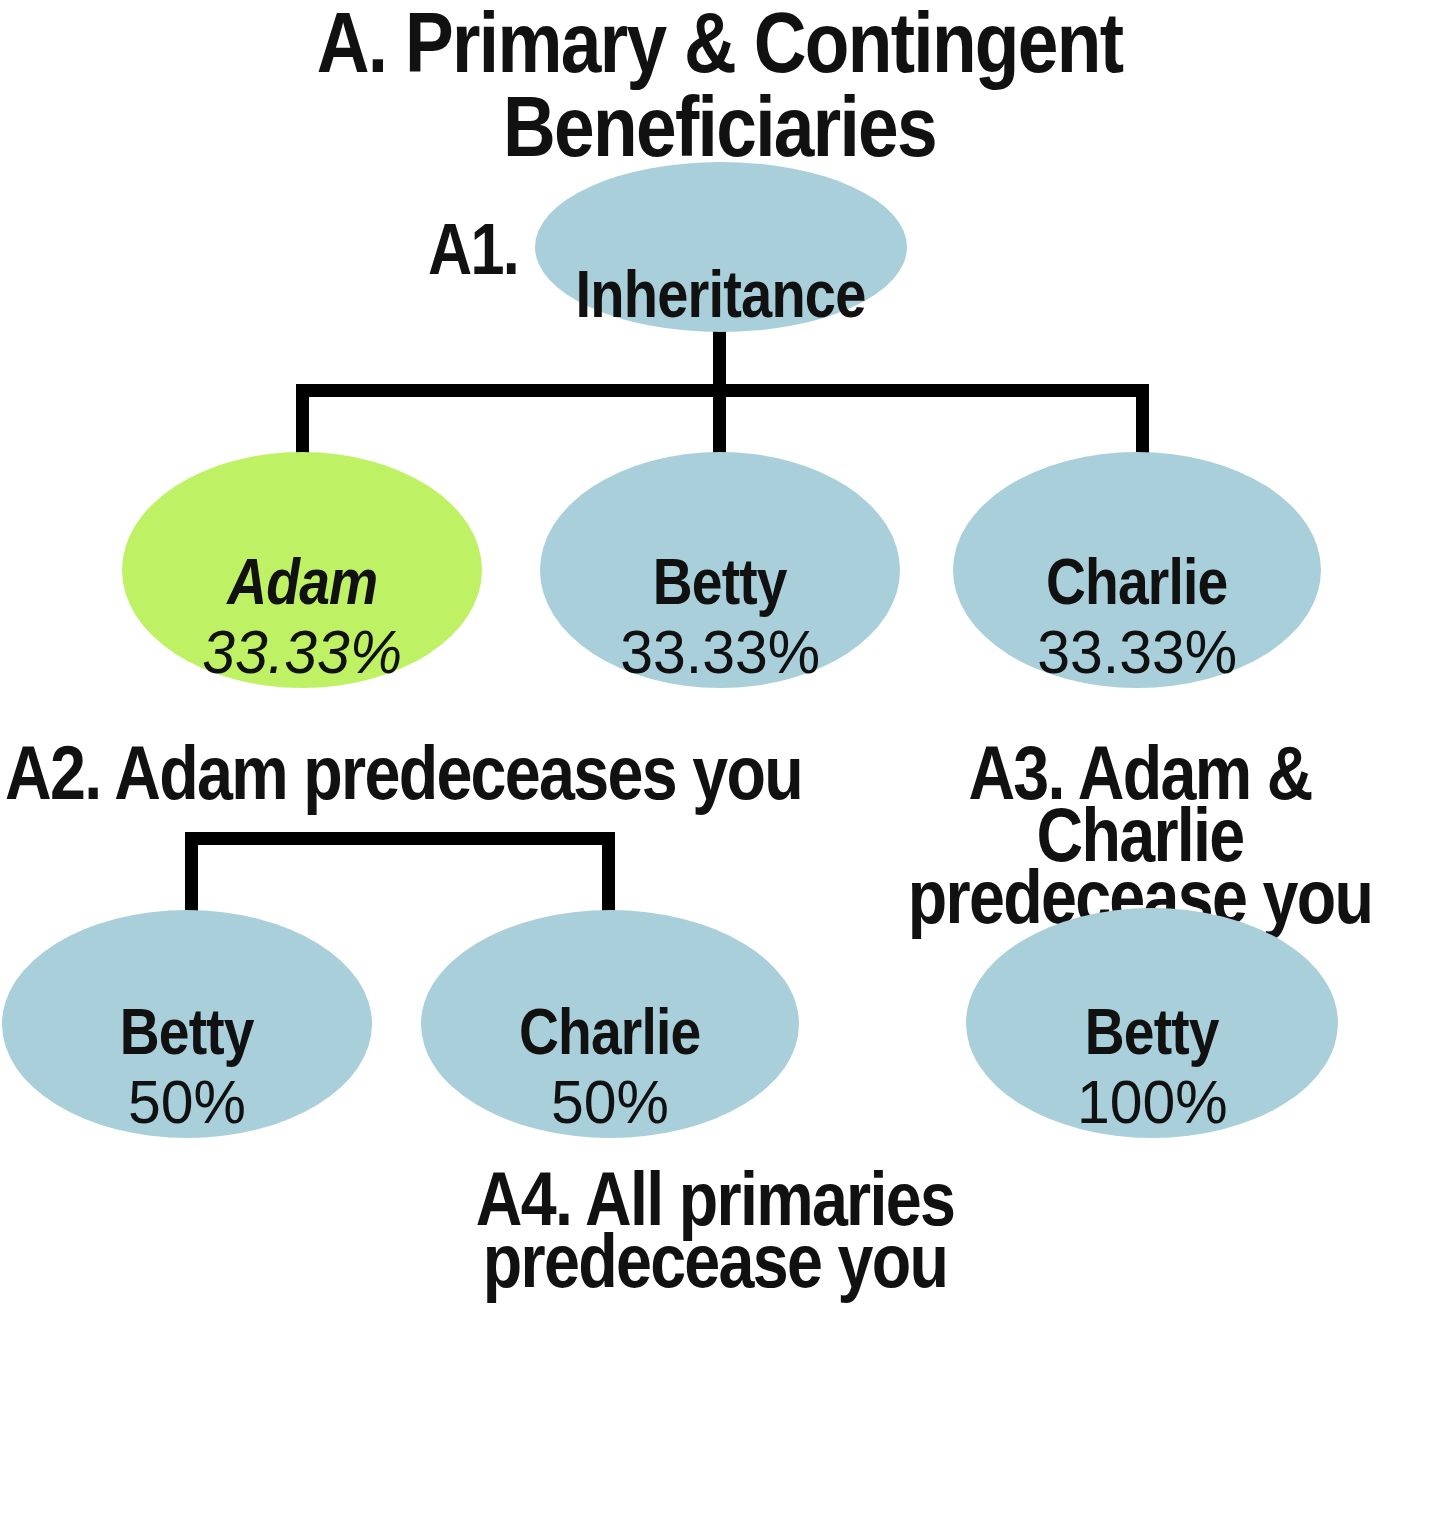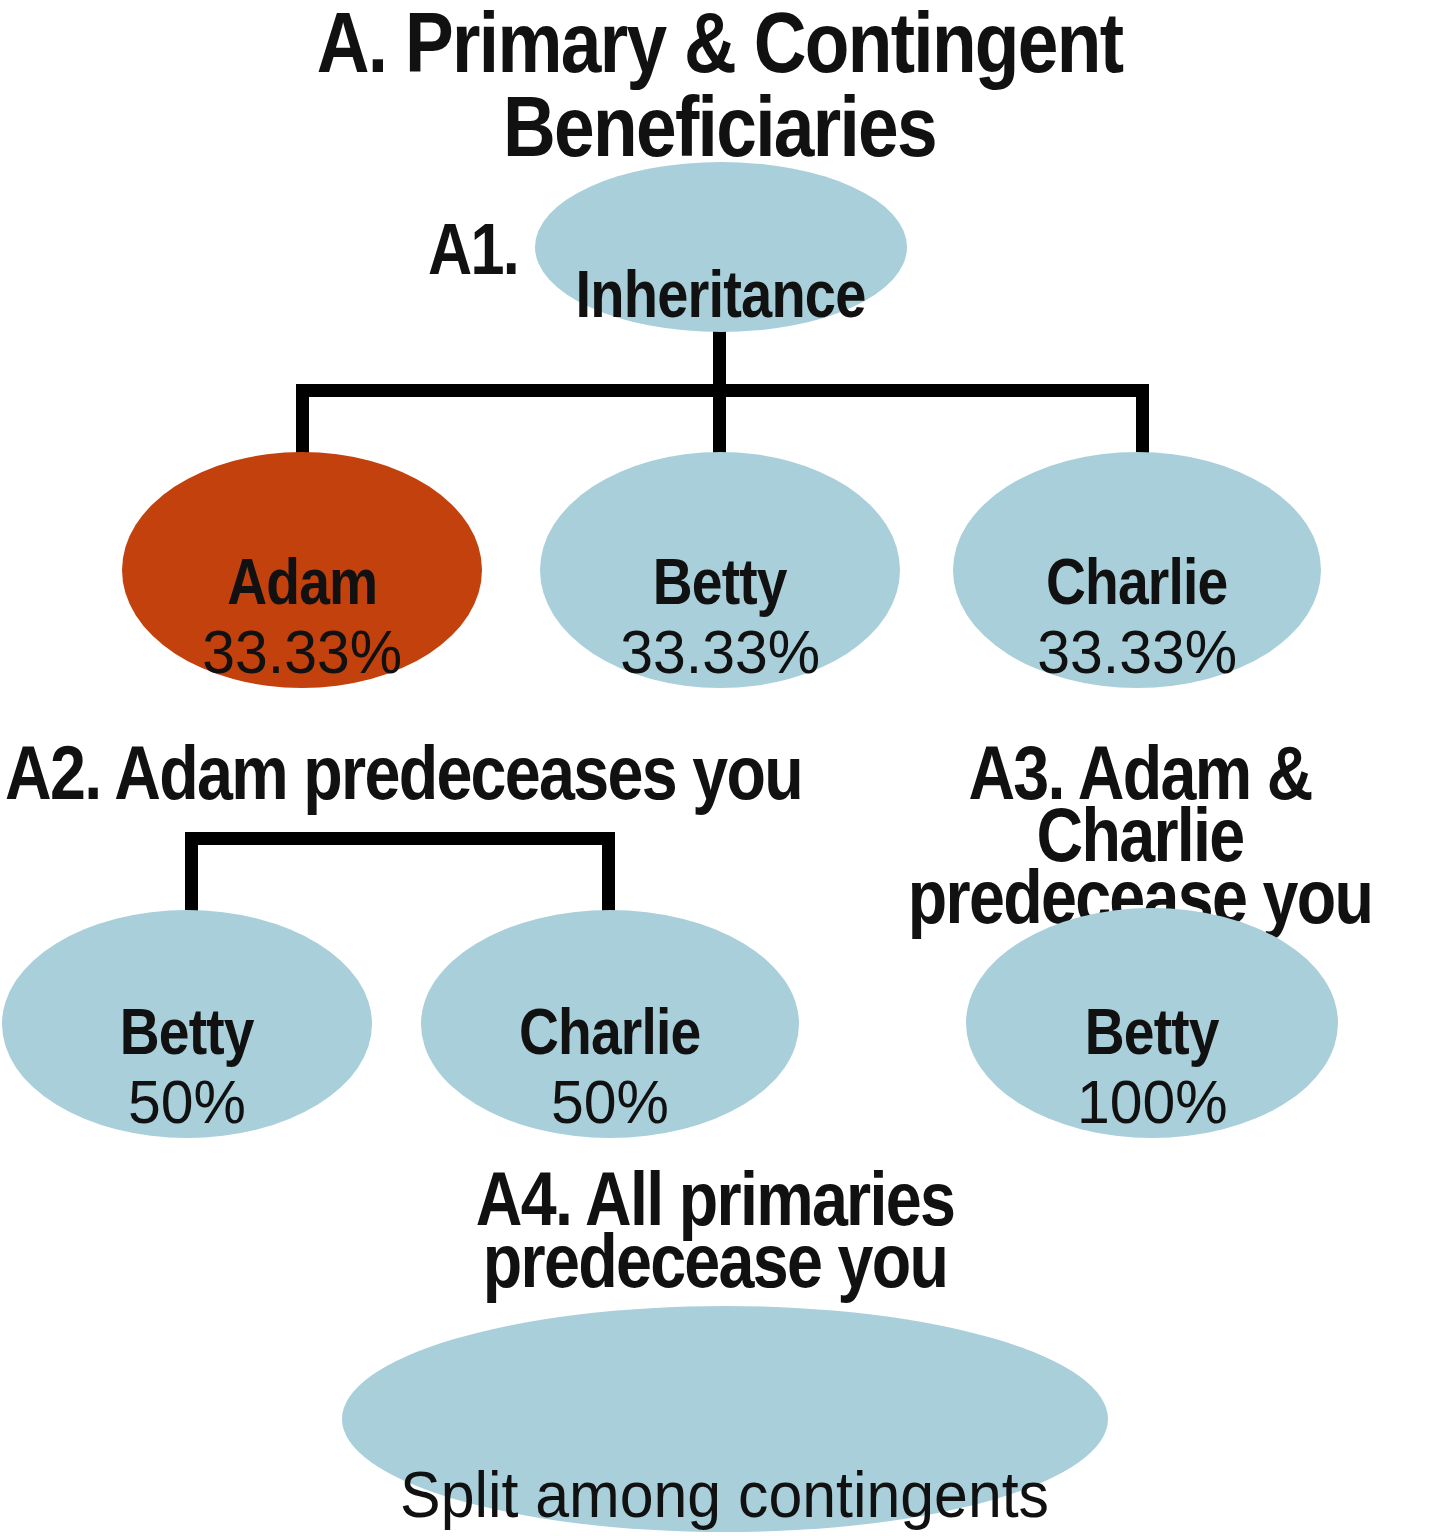--- a/index.html
+++ b/index.html
@@ -76,21 +76,21 @@
   <div class="conn" style="left: 296px; top: 384px; width: 853px; height: 13px; background: rgb(0, 0, 0);"></div>
   <div class="conn" style="left: 296px; top: 384px; width: 13px; height: 74px; background: rgb(0, 0, 0);"></div>
   <div class="conn" style="left: 713px; top: 384px; width: 13px; height: 74px; background: rgb(0, 0, 0);"></div>
   <div class="conn" style="left: 1136px; top: 384px; width: 13px; height: 74px; background: rgb(0, 0, 0);"></div>
 
   <div class="sec-label cond-l" style="left:428px; top:208px;">A1.</div>
   <div class="ellipse" style="left: 535px; top: 162px; width: 372px; height: 170px; background: rgb(168, 207, 218);">
     <div class="root-text">Inheritance</div>
   </div>
 
-  <div class="ellipse" style="left: 122px; top: 452px; width: 360px; height: 236px; background: #c2410c;">
+  <div class="ellipse" style="left: 122px; top: 452px; width: 360px; height: 236px; background: #bef264; font-style: italic;">
     <div class="name">Adam</div>
     <div class="share">33.33%</div>
   </div>
   <div class="ellipse" style="left: 540px; top: 452px; width: 360px; height: 236px; background: rgb(168, 207, 218);">
     <div class="name">Betty</div>
     <div class="share">33.33%</div>
   </div>
   <div class="ellipse" style="left: 953px; top: 452px; width: 368px; height: 236px; background: rgb(168, 207, 218);">
     <div class="name">Charlie</div>
     <div class="share">33.33%</div>
@@ -119,17 +119,14 @@
   <div class="ellipse" style="left: 966px; top: 908px; width: 372px; height: 230px; background: rgb(168, 207, 218);">
     <div class="name">Betty</div>
     <div class="share">100%</div>
   </div>
 
   <div class="heading two-line cond-c" style="left:365px; top:1168px; width:700px;">
     <div>A4. All primaries</div>
     <div>predecease you</div>
   </div>
 
-  <div class="ellipse" style="left: 342px; top: 1306px; width: 766px; height: 226px; background: rgb(168, 207, 218);">
-    <div class="result-text">Split among contingents</div>
-  </div>
 
 </div>
 
 </body></html>

